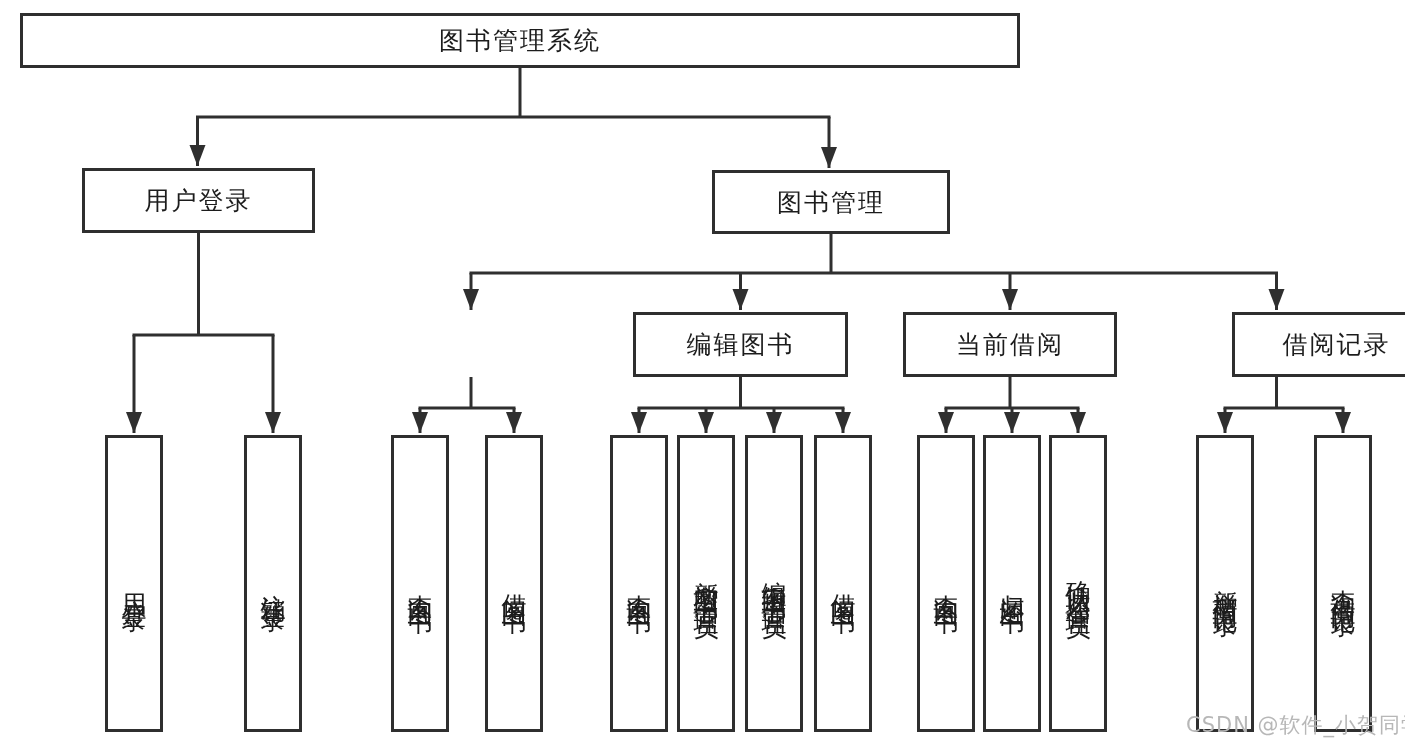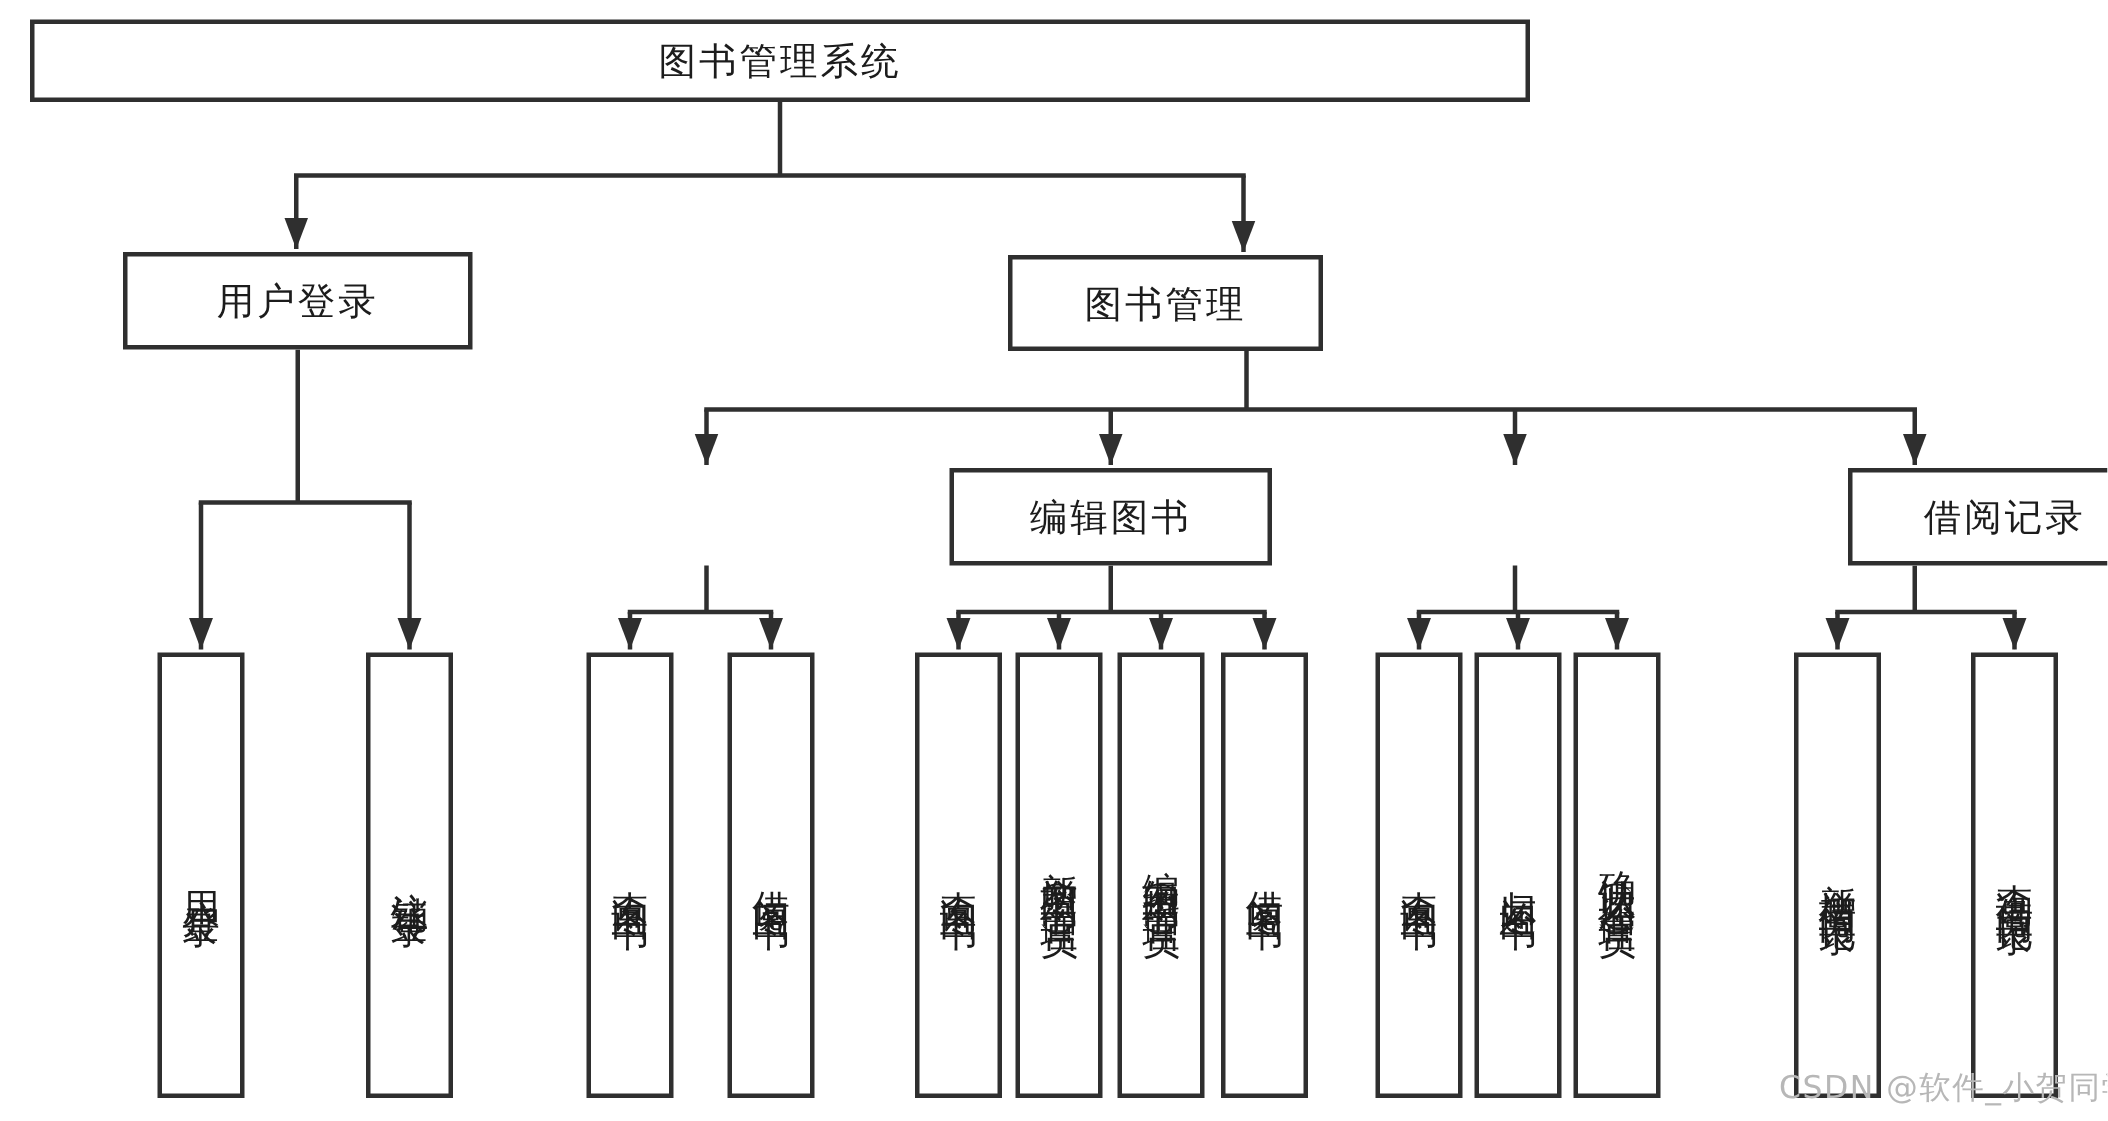--- a/index.html
+++ b/index.html
@@ -104,26 +104,29 @@
     <line x1="1343" y1="408" x2="1343" y2="433" marker-end="url(#arrow)"></line>
   </svg>
 
   <div class="box" style="left:20px;top:13px;width:1000px;height:55px">
     <span class="lbl">图书管理系统</span>
   </div>
 
   <div class="box" style="left:82px;top:168px;width:233px;height:65px">
     <span class="lbl">用户登录</span>
   </div>
-  <div class="box" style="left:672px;top:170px;width:210px;height:64px">
+  <div class="box" style="left:712px;top:170px;width:238px;height:64px">
     <span class="lbl">图书管理</span>
   </div>
 
   <div class="box" style="left:633px;top:312px;width:215px;height:65px">
     <span class="lbl">编辑图书</span>
+  </div>
+  <div class="box" style="left:903px;top:312px;width:214px;height:65px">
+    <span class="lbl">当前借阅</span>
   </div>
   <div class="box" style="left:1232px;top:312px;width:209px;height:65px">
     <span class="lbl">借阅记录</span>
   </div>
 
   <div class="box v" style="left:105px;top:435px;width:58px;height:297px">
     <span class="lbl">用户登录</span>
   </div>
   <div class="box v" style="left:244px;top:435px;width:58px;height:297px">
     <span class="lbl">注销登录</span>

